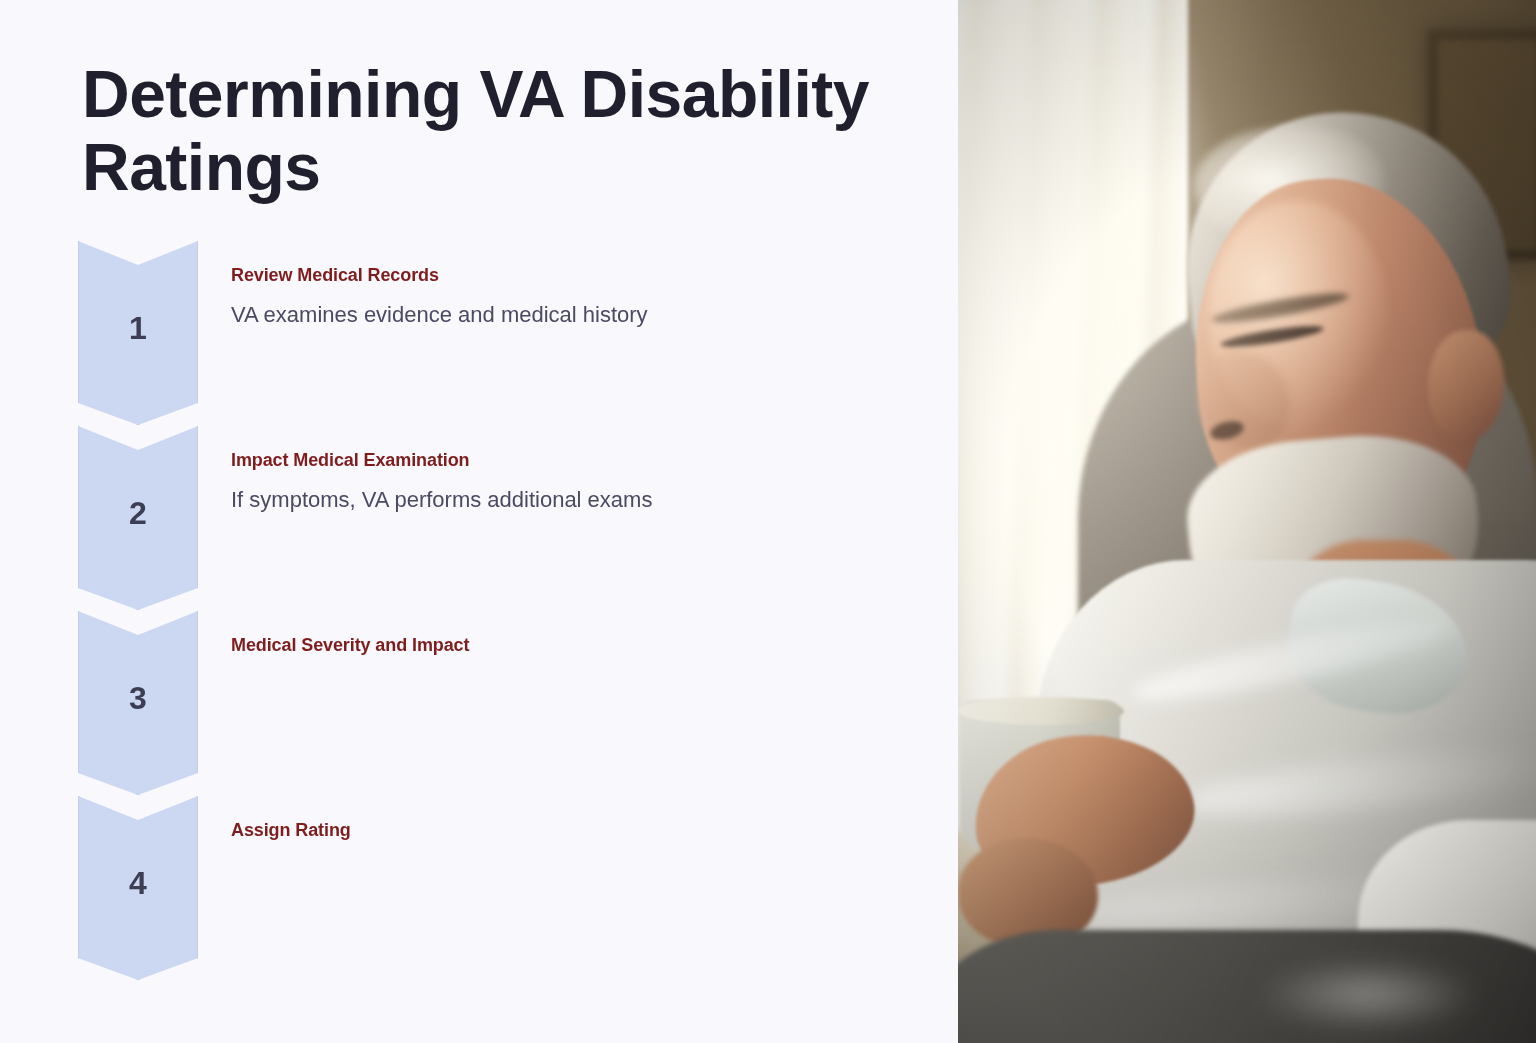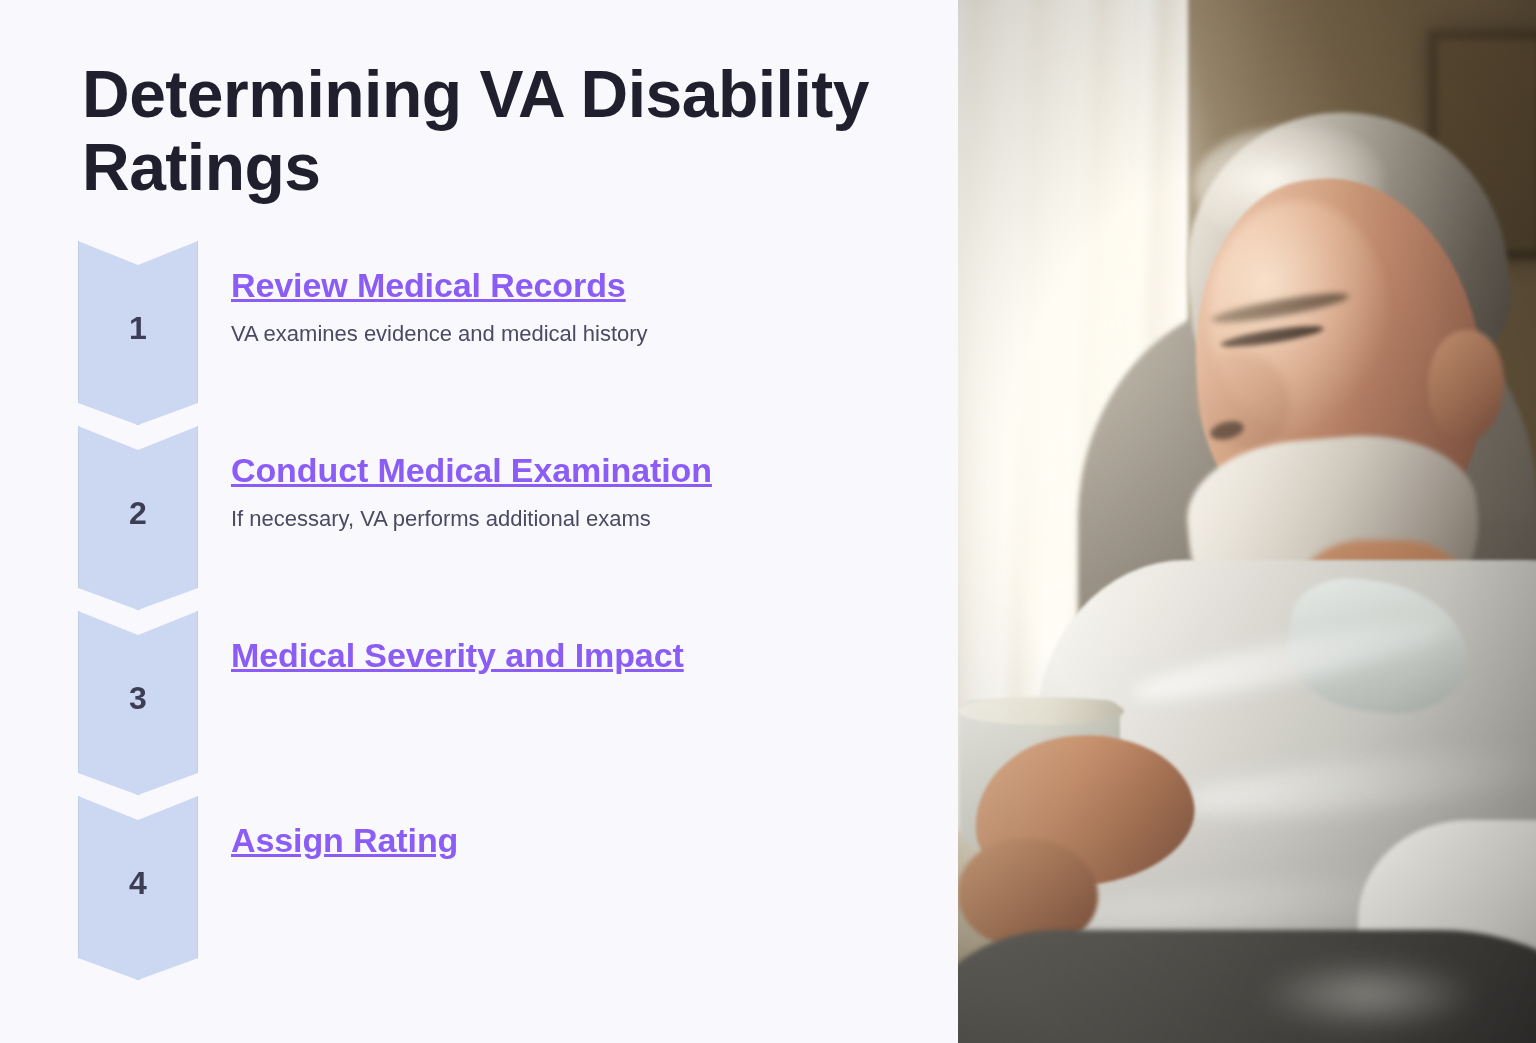--- a/index.html
+++ b/index.html
@@ -88,27 +88,26 @@
 
   
   .step-text {
     position: absolute;
     left: 231px;
     top: 24px;
     width: 680px;
   }
 
   .step-title {
-    font-size: 34px;
+    font-size: 18px;
     font-weight: 700;
-    color: #8b5cf6;
+    color: #7f1d1d;
     line-height: 1.2;
     margin: 0 0 14px 0;
     letter-spacing: -0.1px;
-    text-decoration: underline;
   }
 
   .step-desc {
     font-size: 22px;
     font-weight: 400;
     color: #4a4a63;
     line-height: 1.3;
     margin: 0;
   }
 
@@ -588,22 +587,22 @@
           <p class="step-title">Review Medical Records</p>
           <p class="step-desc">VA examines evidence and medical history</p>
         </div>
       </div>
 
       <div class="step-row">
         <div class="chev">
           <span class="chev-num">2</span>
         </div>
         <div class="step-text">
-          <p class="step-title">Conduct Medical Examination</p>
-          <p class="step-desc">If necessary, VA performs additional exams</p>
+          <p class="step-title">Impact Medical Examination</p>
+          <p class="step-desc">If symptoms, VA performs additional exams</p>
         </div>
       </div>
 
       <div class="step-row">
         <div class="chev">
           <span class="chev-num">3</span>
         </div>
         <div class="step-text">
           <p class="step-title">Medical Severity and Impact</p>
         </div>

